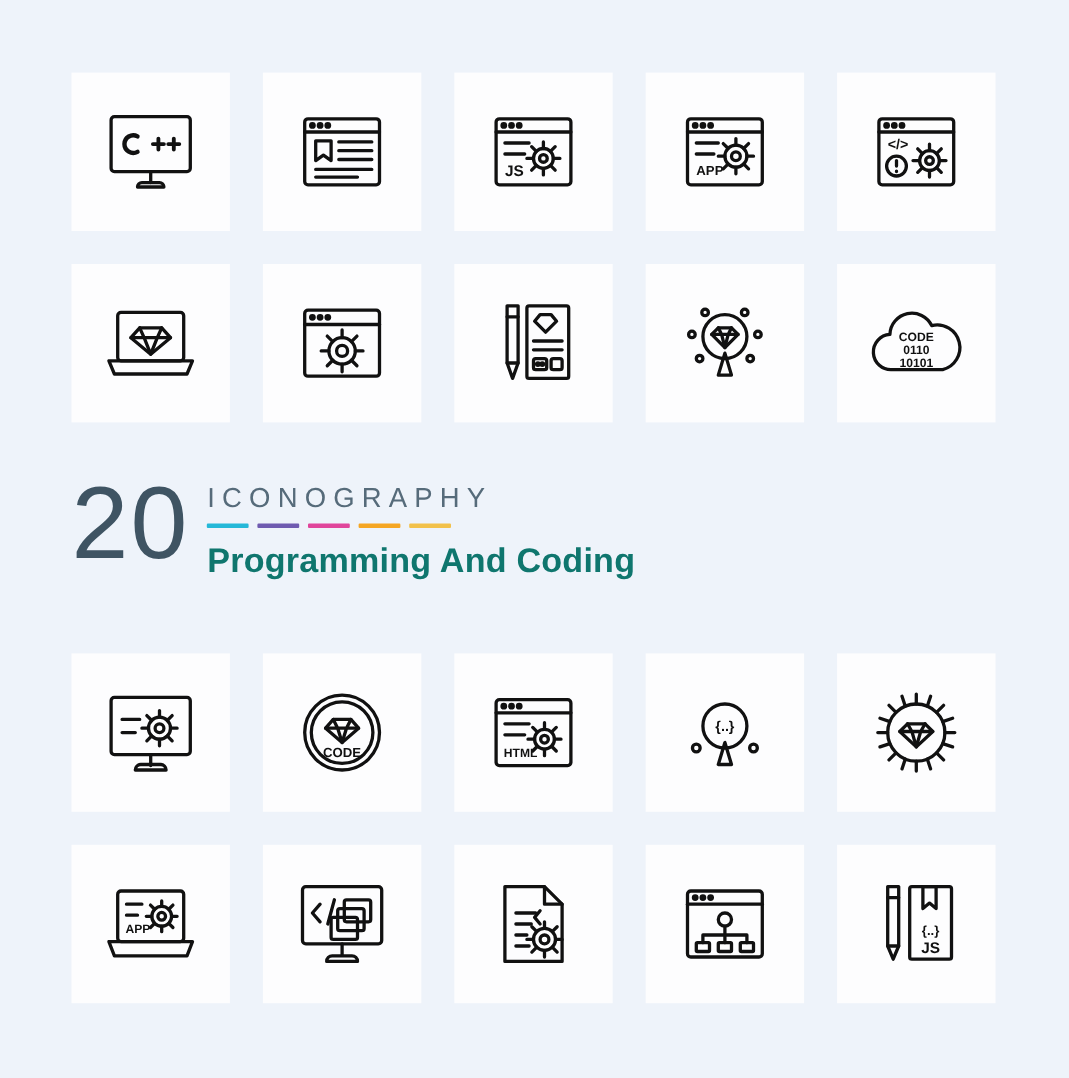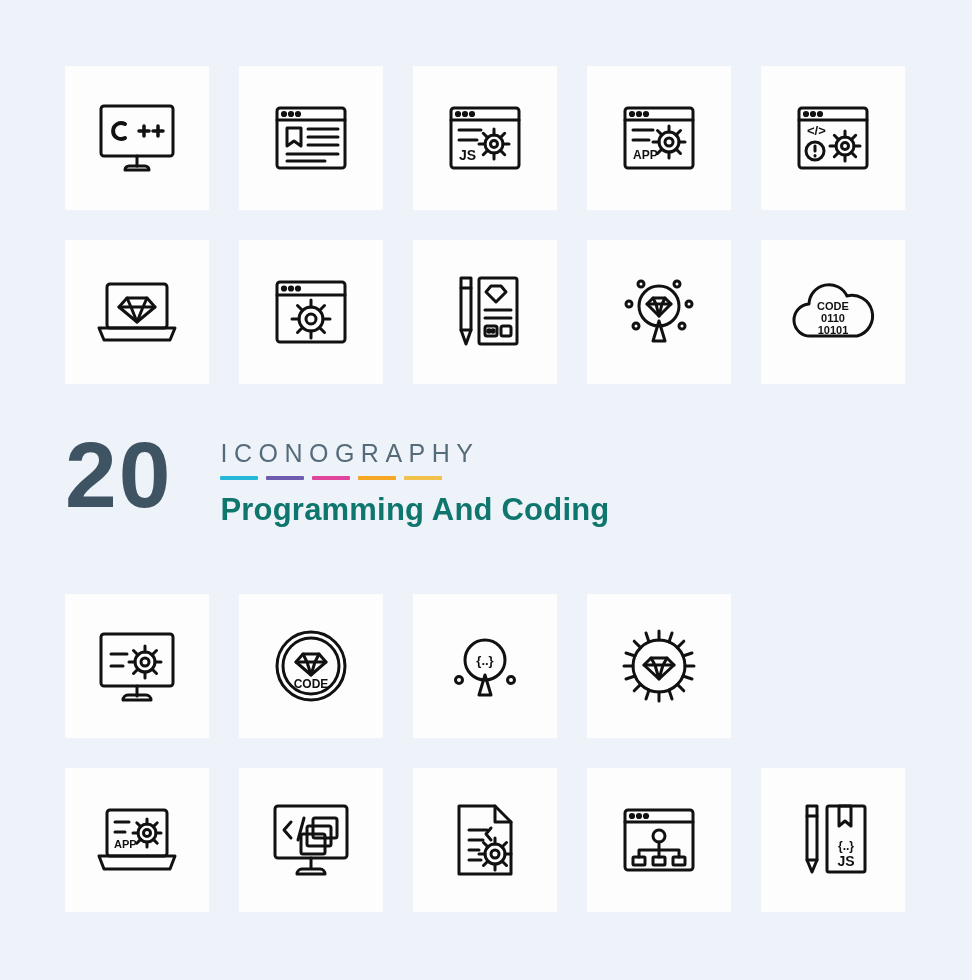--- a/index.html
+++ b/index.html
@@ -45,29 +45,28 @@
   .title-block {
     position: absolute;
     left: 65px;
     top: 425px;
     display: flex;
     align-items: flex-start;
   }
   .big-number {
     font-family: "Liberation Sans", sans-serif;
     font-size: 93px;
-    font-weight: 700;
+    font-weight: 400;
     color: #3f5463;
     line-height: 100px;
     letter-spacing: 2px;
-    margin-right: 32px;
+    margin-right: 16px;
   }
   .title-right {
     padding-top: 14px;
-    margin-left: 16px;
   }
   .iconography {
     font-family: "Liberation Sans", sans-serif;
     font-size: 25px;
     letter-spacing: 6.5px;
     color: #566b7a;
     font-weight: 400;
     line-height: 28px;
   }
   .dashes {
@@ -276,20 +275,36 @@
     <div class="tile">
       <svg width="96" height="96" viewBox="0 0 96 96" fill="none" stroke="#111" stroke-width="3" stroke-linecap="round" stroke-linejoin="round">
         <circle cx="48" cy="48" r="34"></circle>
         <circle cx="48" cy="48" r="28"></circle>
         <path d="M40 36 h16 l7 8 -15 13 -15 -13 z"></path>
         <path d="M33 44 h30 M40 36 l4 8 M56 36 l-4 8 M44 44 l4 13 M52 44 l-4 13"></path>
         <text class="ico-text" x="48" y="70" font-size="12" fill="#111" stroke="none" text-anchor="middle">CODE</text>
       </svg>
     </div>
 
+    <div class="tile">
+      <svg width="96" height="96" viewBox="0 0 96 96" fill="none" stroke="#111" stroke-width="3" stroke-linecap="round" stroke-linejoin="round">
+        <rect x="14" y="18" width="68" height="60" rx="3"></rect>
+        <path d="M14 30 h68"></path>
+        <circle cx="21" cy="24" r="1.6" fill="#111"></circle>
+        <circle cx="28" cy="24" r="1.6" fill="#111"></circle>
+        <circle cx="35" cy="24" r="1.6" fill="#111"></circle>
+        <path d="M22 40 h22 M22 50 h18"></path>
+        <text class="ico-text" x="21" y="70" font-size="11" fill="#111" stroke="none">HTML</text>
+        <g transform="translate(58,54)">
+          <circle cx="0" cy="0" r="9"></circle>
+          <circle cx="0" cy="0" r="3.5"></circle>
+          <path d="M0 -9 v-6 M0 9 v6 M-9 0 h-6 M9 0 h6 M-6.4 -6.4 l-4.3 -4.3 M6.4 -6.4 l4.3 -4.3 M-6.4 6.4 l-4.3 4.3 M6.4 6.4 l4.3 4.3"></path>
+        </g>
+      </svg>
+    </div>
 
     <div class="tile">
       <svg width="96" height="96" viewBox="0 0 96 96" fill="none" stroke="#111" stroke-width="3" stroke-linecap="round" stroke-linejoin="round">
         <circle cx="48" cy="42" r="20"></circle>
         <path d="M48 57 l-6 20 h12 z"></path>
         <text class="ico-text" x="48" y="47" font-size="13" fill="#111" stroke="none" text-anchor="middle">{..}</text>
         <circle cx="22" cy="62" r="3.5"></circle>
         <circle cx="74" cy="62" r="3.5"></circle>
       </svg>
     </div>

